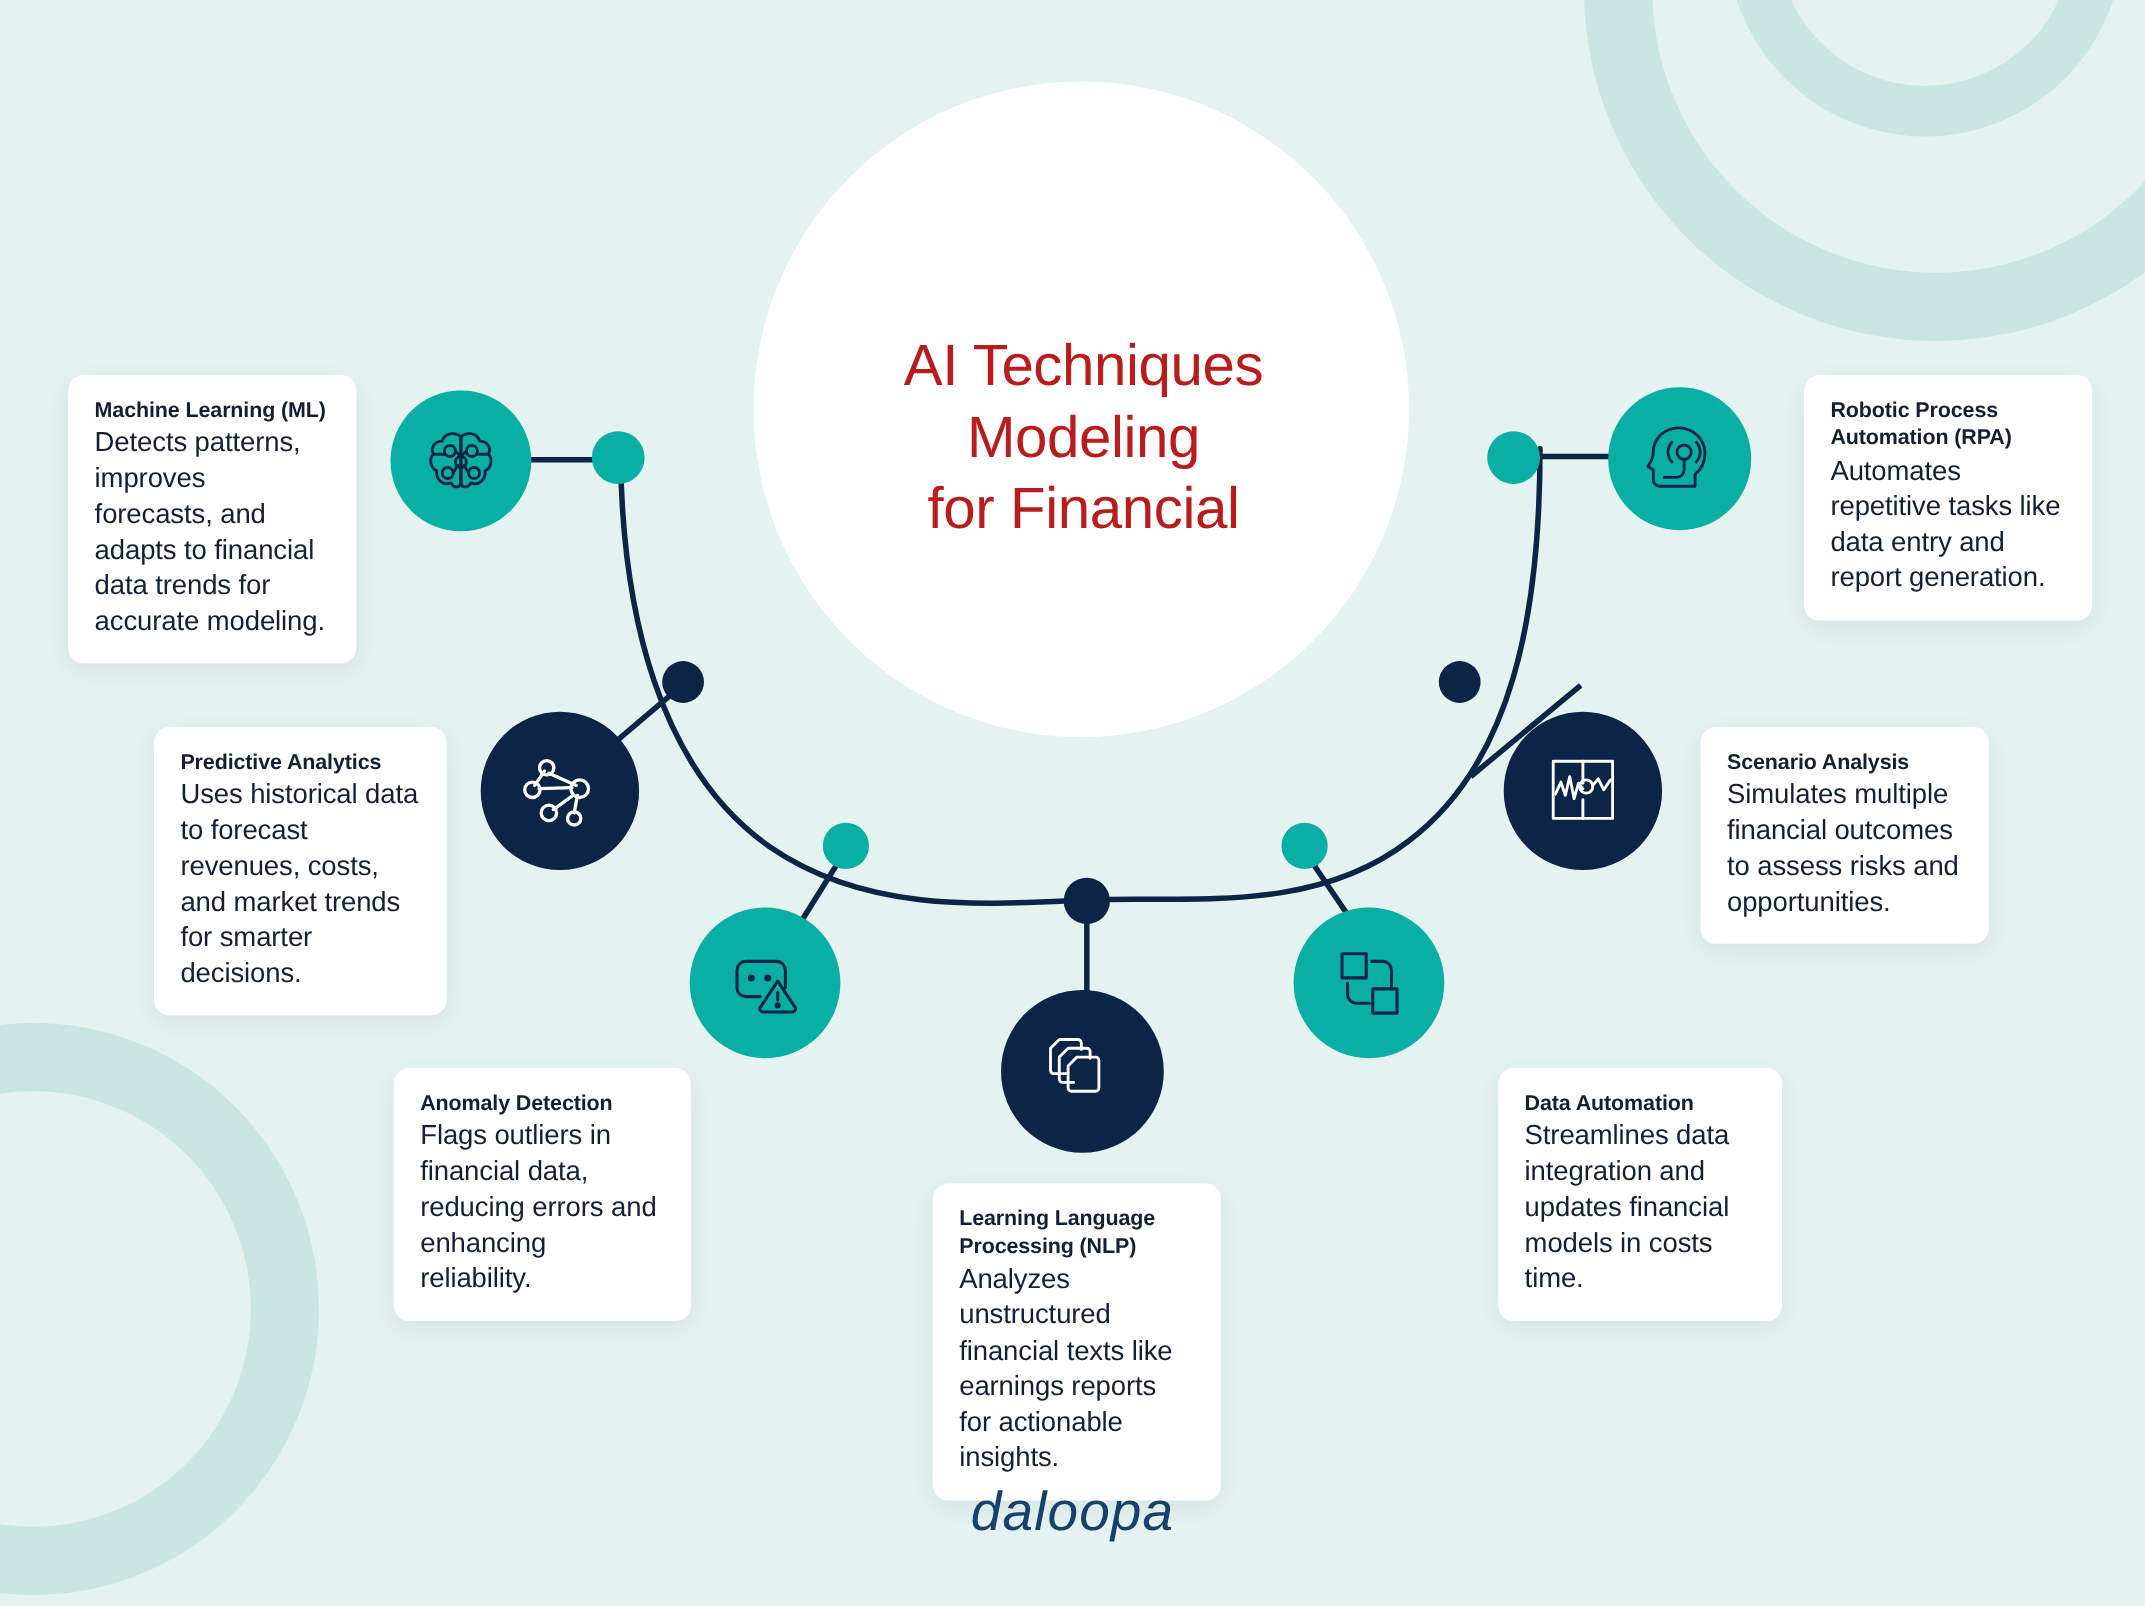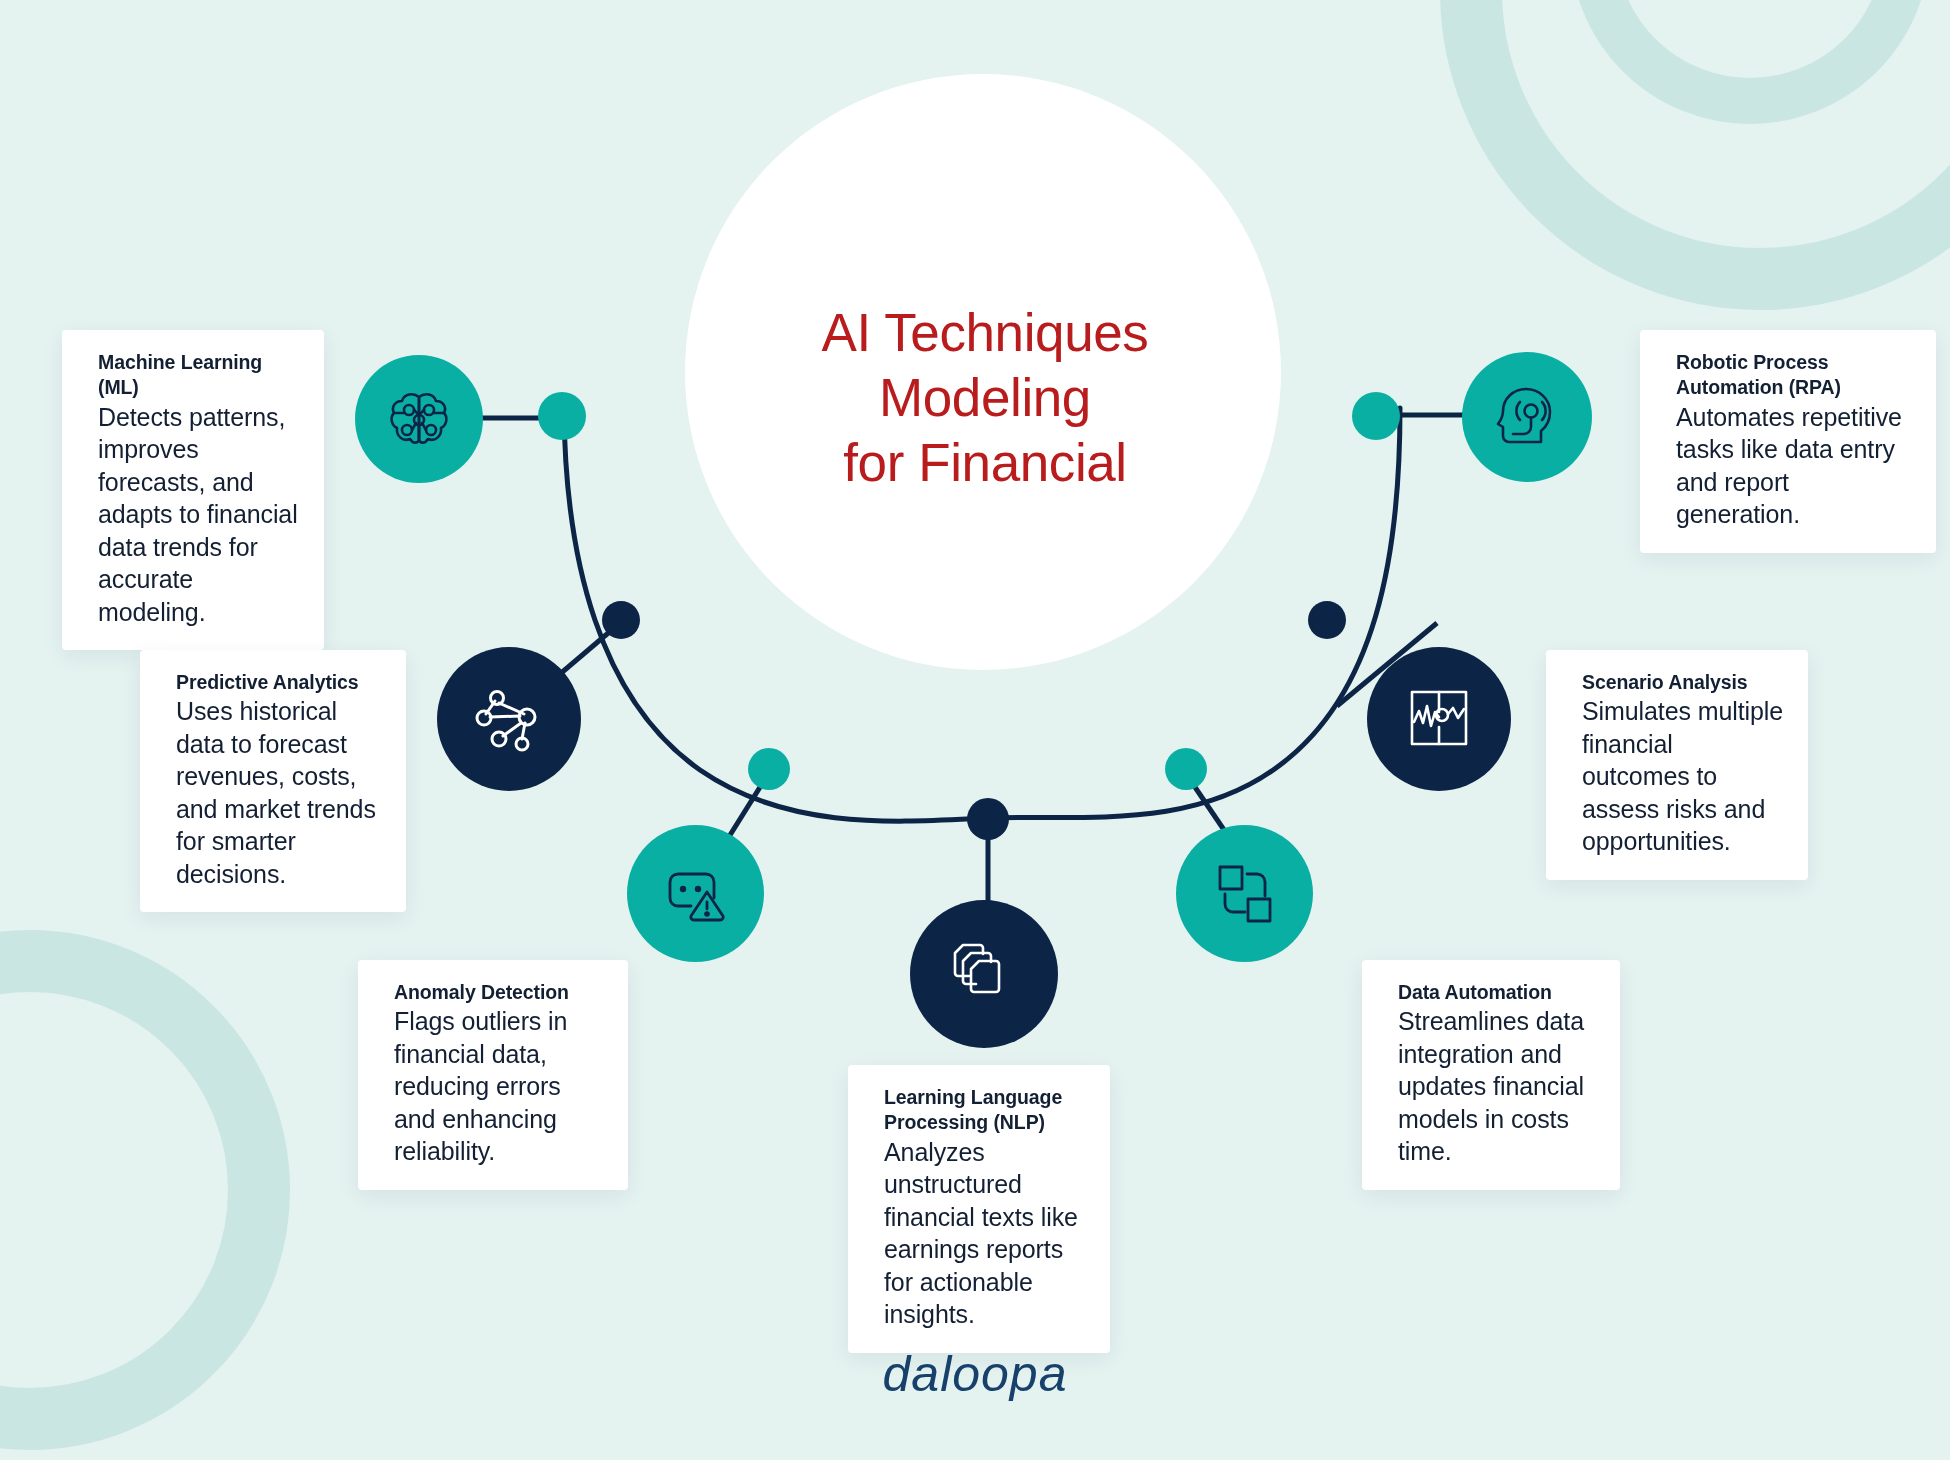--- a/index.html
+++ b/index.html
@@ -105,23 +105,24 @@
     position: absolute;
     border-radius: 50%;
   }
   .dot.teal { background: #0aafa4; }
   .dot.navy { background: #0c2546; }
 
   
   .card {
     position: absolute;
     background: #ffffff;
-    border-radius: 4px;
+    border-radius: 14px;
     box-shadow: 0 6px 22px rgba(16, 50, 70, 0.07);
-    padding: 20px 24px 22px 36px;
+    padding: 20px 24px 22px 24px;
+    margin-top: 11px;
   }
   .card .card-title {
     font-weight: bold;
     color: #131f33;
     font-size: 19.5px;
     line-height: 1.30;
     letter-spacing: -0.1px;
   }
   .card .card-body {
     color: #131f33;
@@ -297,21 +298,21 @@
         <path d="M52 63 L52 52 C57 48, 61 41, 61 33 C61 20, 50 10, 37 10 C24 10, 14 20, 14 32 C14 37, 12 41, 9 45 L14 48 L14 57 A6 6 0 0 0 20 63 Z"></path>
         <circle cx="42" cy="32" r="6.5"></circle>
         <path d="M42 39 L42 48 A7 7 0 0 1 35 55 L24 55"></path>
         <path d="M31 23 A13 13 0 0 0 31 41"></path>
         <path d="M53 23 A13 13 0 0 1 53 41"></path>
       </svg>
     </span>
   </div>
   <div class="dot teal" style="left:1352px; top:392px; width:48px; height:48px;"></div>
 
-  <div class="card" style="left:1640px; top:330px; width:296px;">
+  <div class="card" style="left:1640px; top:330px; width:262px;">
     <div class="card-title">Robotic Process Automation (RPA)</div>
     <div class="card-body">Automates repetitive tasks like data entry and report generation.</div>
   </div>
 
   <div class="center-title">
     <span>AI Techniques</span>
     <span>Modeling</span>
     <span>for Financial</span>
   </div>
 

